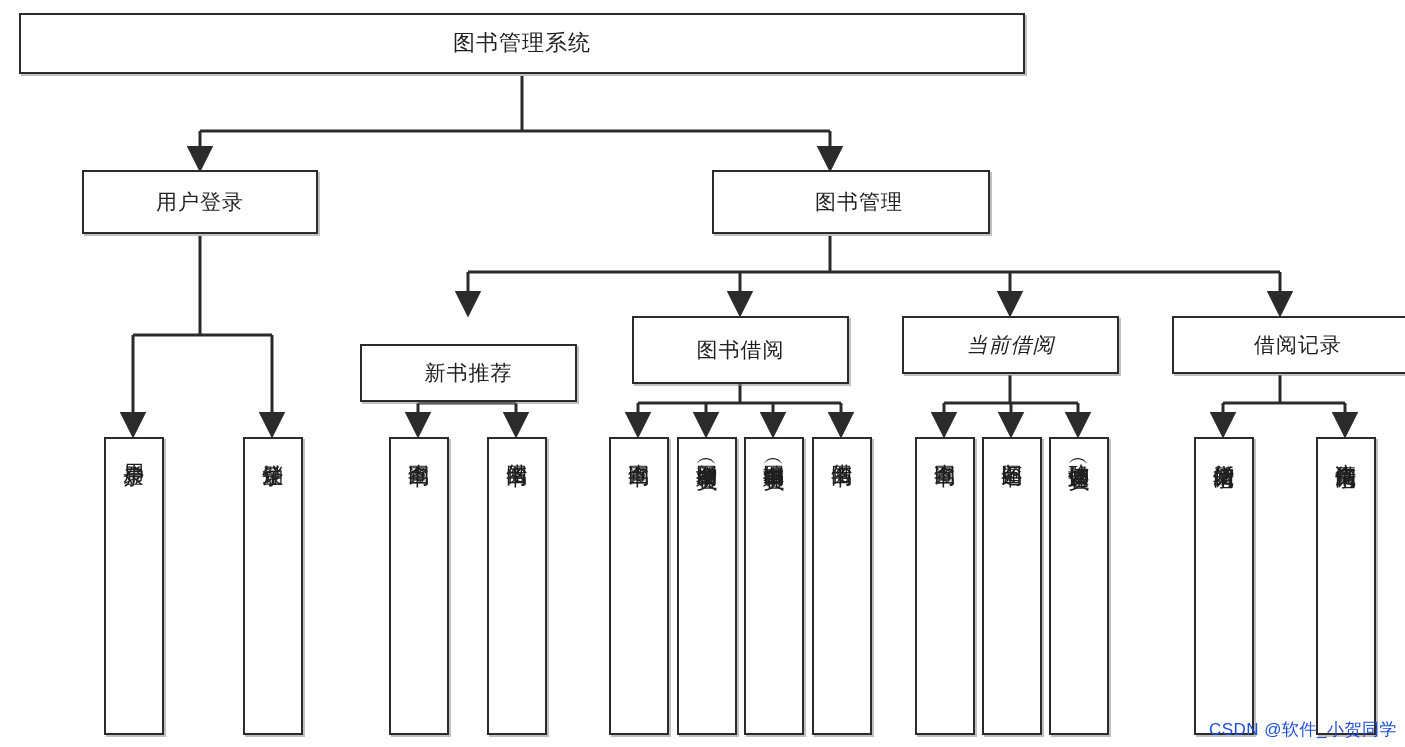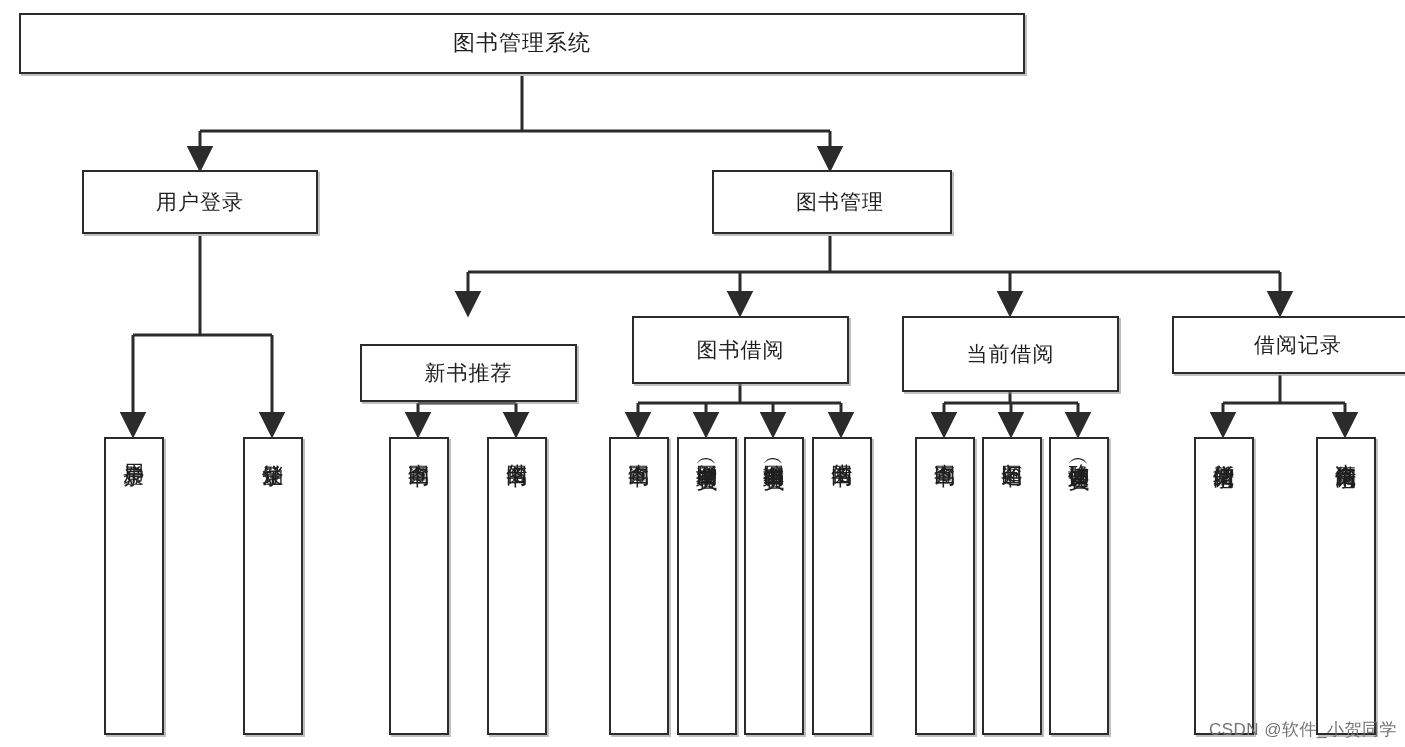--- a/index.html
+++ b/index.html
@@ -59,21 +59,21 @@
     writing-mode: vertical-rl;
     text-orientation: upright;
     white-space: nowrap;
     display: block;
   }
   .watermark {
     position: absolute;
     right: 8px;
     bottom: 6px;
     font-size: 17px;
-    color: #737373;
+    color: #1d4ed8;
     letter-spacing: 0.5px;
     z-index: 5;
     white-space: nowrap;
   }
 </style>
 </head>
 <body>
 
 <div id="diagram-root">
 
@@ -127,31 +127,31 @@
     </g>
   </svg>
 
   <div class="node horiz root" style="left:19px; top:13px; width:1006px; height:61px;">
     <span>图书管理系统</span>
   </div>
 
   <div class="node horiz" style="left:82px; top:170px; width:236px; height:64px;">
     <span>用户登录</span>
   </div>
-  <div class="node horiz" style="left:712px; top:170px; width:240px; height:64px;padding-left:16px;">
+  <div class="node horiz" style="left:712px; top:170px; width:278px; height:64px;padding-left:16px;">
     <span>图书管理</span>
   </div>
 
   <div class="node horiz" style="left:360px; top:316px; width:217px; height:58px;margin-top:28px;">
     <span>新书推荐</span>
   </div>
   <div class="node horiz" style="left:632px; top:316px; width:217px; height:68px;">
     <span>图书借阅</span>
   </div>
-  <div class="node horiz" style="left:902px; top:316px; width:217px; height:76px;">
+  <div class="node horiz" style="left:902px; top:316px; width:217px; height:58px;font-style:italic;">
     <span>当前借阅</span>
   </div>
   <div class="node horiz" style="left:1172px; top:316px; width:252px; height:58px;">
     <span>借阅记录</span>
   </div>
 
   <div class="node leaf" style="left:104px; top:437px; width:60px; height:298px;">
     <span class="leaf-text">用户登录</span>
   </div>
   <div class="node leaf" style="left:243px; top:437px; width:60px; height:298px;">

